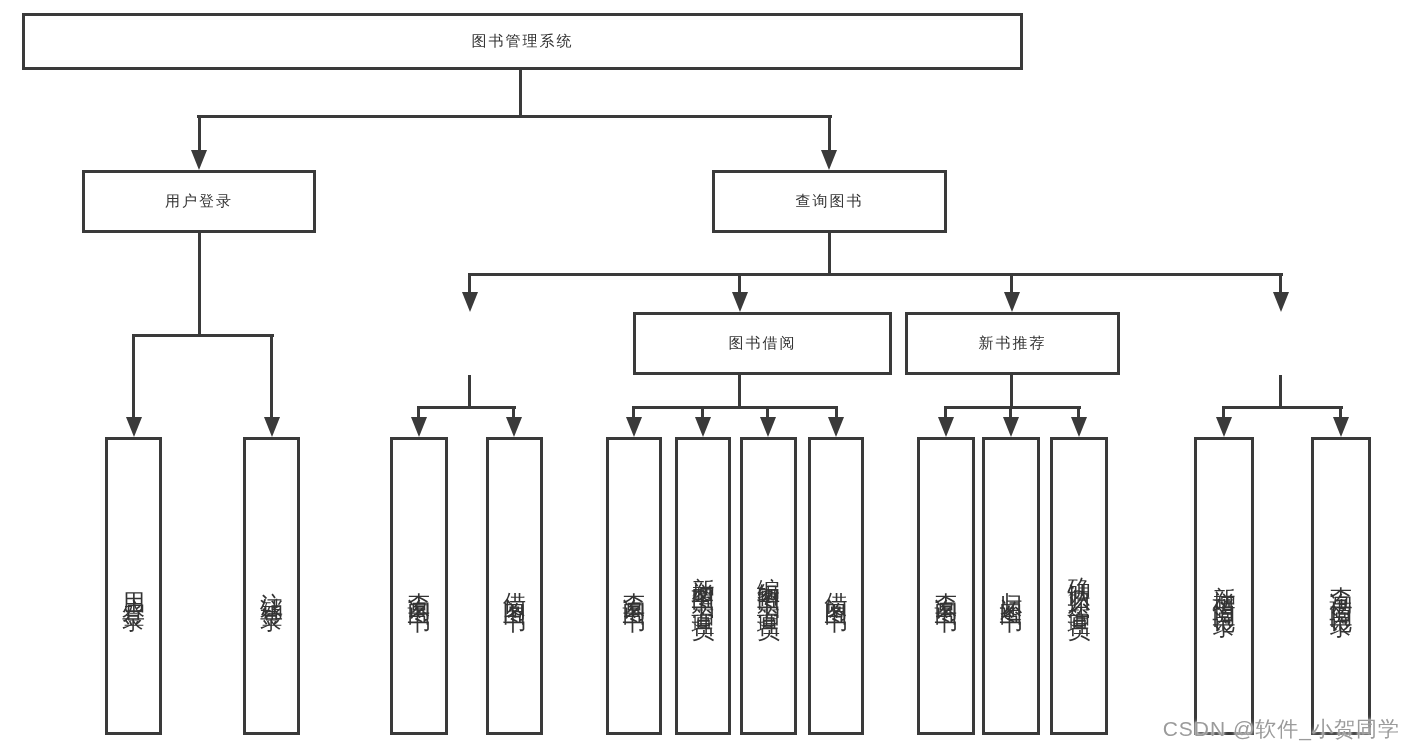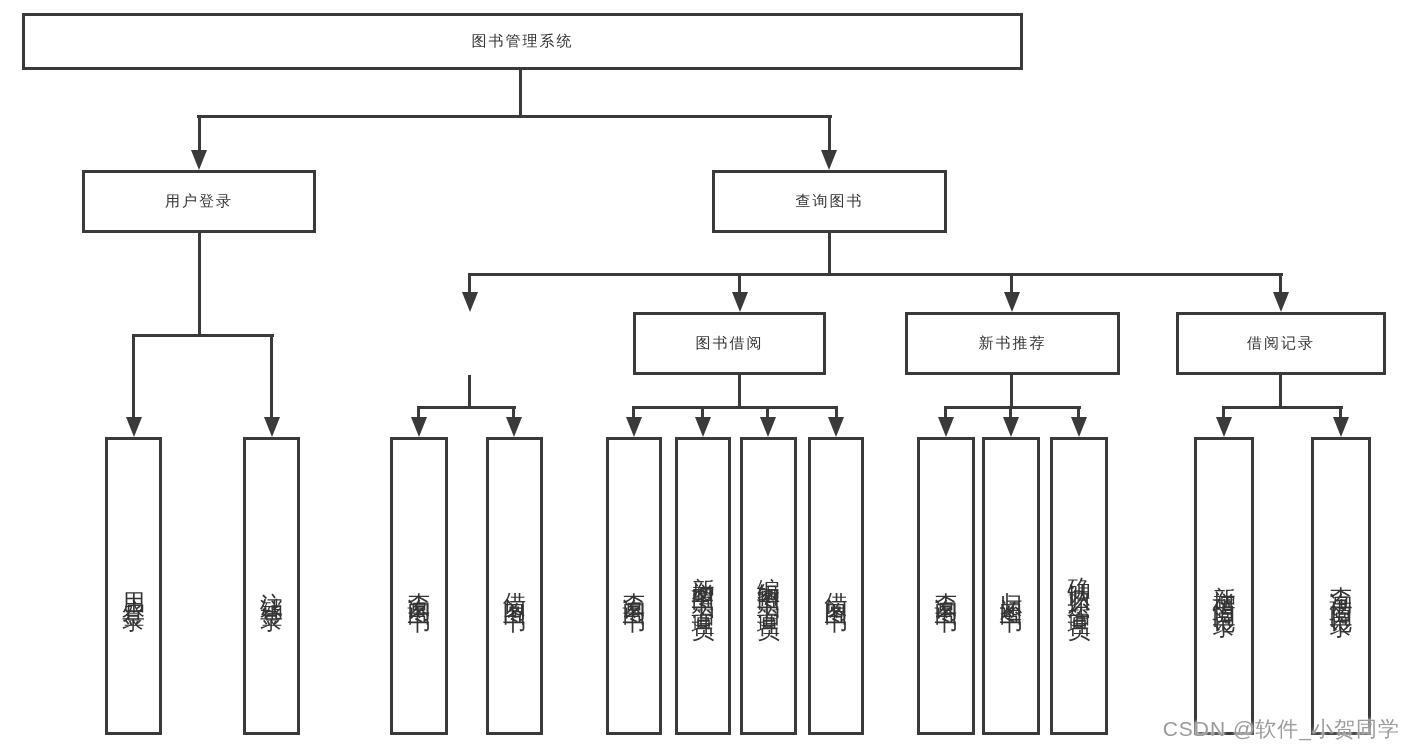--- a/index.html
+++ b/index.html
@@ -89,23 +89,22 @@
   <div class="ln" style="left:468px;top:273px;width:815px;height:3px"></div>
   <div class="ln" style="left:468px;top:273px;width:3px;height:22px"></div>
   <div class="arw" style="left:462px;top:292px"></div>
   <div class="ln" style="left:738px;top:273px;width:3px;height:22px"></div>
   <div class="arw" style="left:732px;top:292px"></div>
   <div class="ln" style="left:1010px;top:273px;width:3px;height:22px"></div>
   <div class="arw" style="left:1004px;top:292px"></div>
   <div class="ln" style="left:1279px;top:273px;width:3px;height:22px"></div>
   <div class="arw" style="left:1273px;top:292px"></div>
 
-  <div class="box" style="left:633px;top:312px;width:193px;height:63px">图书借阅</div>
+  <div class="box" style="left:633px;top:312px;width:259px;height:63px">图书借阅</div>
   <div class="box" style="left:905px;top:312px;width:215px;height:63px">新书推荐</div>
-  <div class="box" style="left:1176px;top:312px;width:210px;height:63px">借阅记录</div>
 
   <div class="ln" style="left:468px;top:375px;width:3px;height:34px"></div>
   <div class="ln" style="left:417px;top:406px;width:99px;height:3px"></div>
   <div class="ln" style="left:417px;top:406px;width:3px;height:16px"></div>
   <div class="arw" style="left:411px;top:417px"></div>
   <div class="ln" style="left:512px;top:406px;width:3px;height:16px"></div>
   <div class="arw" style="left:506px;top:417px"></div>
 
   <div class="ln" style="left:738px;top:375px;width:3px;height:34px"></div>
   <div class="ln" style="left:632px;top:406px;width:206px;height:3px"></div>

